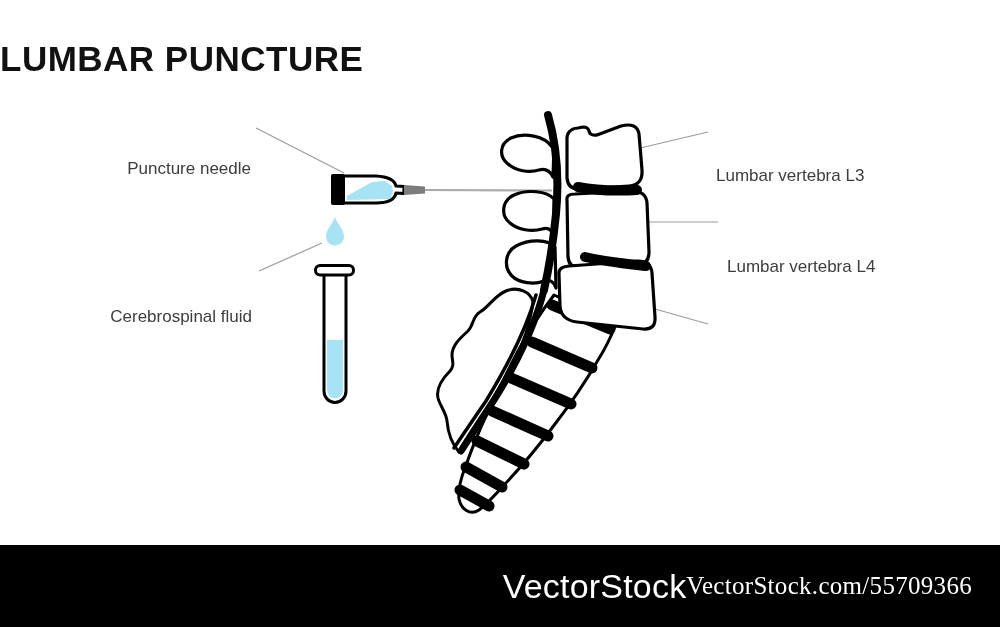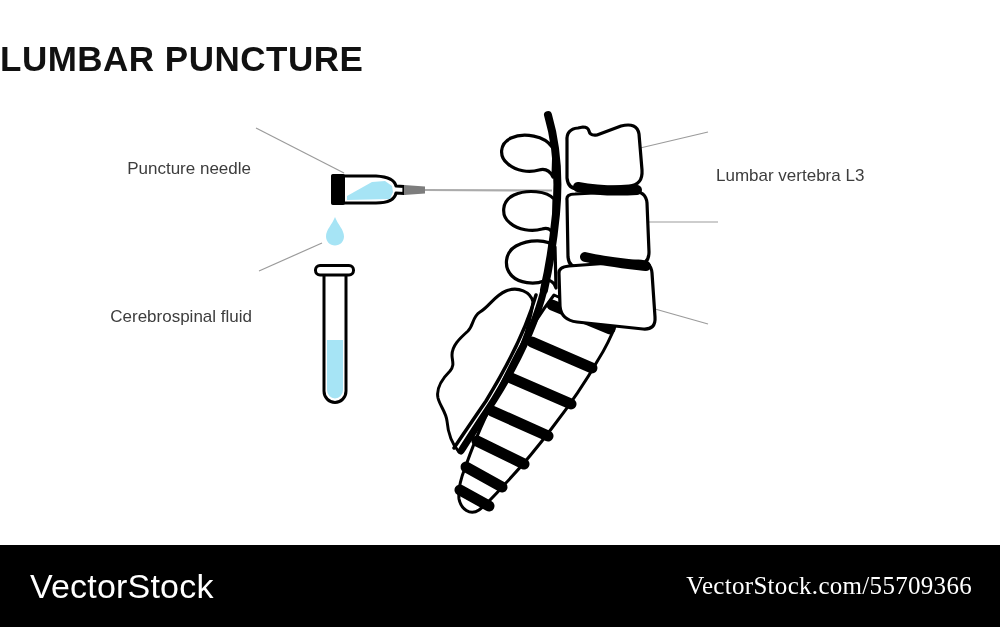--- a/index.html
+++ b/index.html
@@ -33,21 +33,21 @@
   .leader{stroke:var(--leader-line);stroke-width:1.2;fill:none;}
   .ink{stroke:var(--outline);fill:#fff;stroke-width:3.2;stroke-linejoin:round;}
   .ink-thin{stroke:var(--outline);fill:#fff;stroke-width:3;stroke-linejoin:round;}
   .band{stroke:var(--outline);stroke-width:11;stroke-linecap:round;fill:none;}
   .disc{stroke:var(--outline);stroke-width:10;stroke-linecap:round;fill:none;}
   .canal{stroke:var(--outline);fill:none;stroke-linecap:round;}
   .fluid{fill:var(--fluid);stroke:none;}
   .footer{
     position:absolute;left:0;top:545px;width:100%;height:82px;
     background:var(--footer-bg);display:flex;align-items:center;
-    justify-content:space-between;box-sizing:border-box;padding:0 28px 0 30px;
+    justify-content:flex-end;box-sizing:border-box;padding:0 28px 0 30px;
   }
   .brand{color:var(--footer-text);font-size:34px;font-weight:500;letter-spacing:.2px;}
   .watermark{color:var(--footer-text);font-size:25px;font-weight:400;letter-spacing:.3px;font-family:Liberation Serif, serif;}
 </style>
 </head>
 <body>
 
 <div class="canvas">
 
   <div class="title">LUMBAR PUNCTURE</div>
@@ -146,19 +146,20 @@
       <g>
         <path class="disc" d="M578,187 C598,191 620,191 637,190"></path>
         <path class="disc" d="M585,257 C606,262 628,264 646,266"></path>
       </g>
     </g>
   </svg>
 
   <div class="lbl right-align" style="left:51px;top:115px;width:200px;">Puncture needle</div>
   <div class="lbl right-align" style="left:51px;top:263px;width:201px;">Cerebrospinal fluid</div>
   <div class="lbl" style="left:716px;top:122px;text-align:right;">Lumbar vertebra L3</div>
+  <div class="lbl" style="left:727px;top:213px;">Lumbar vertebra L4</div>
 
   <div class="footer">
     <span class="brand">VectorStock</span>
     <span class="watermark">VectorStock.com/55709366</span>
   </div>
 
 </div>
 
 </body></html>

